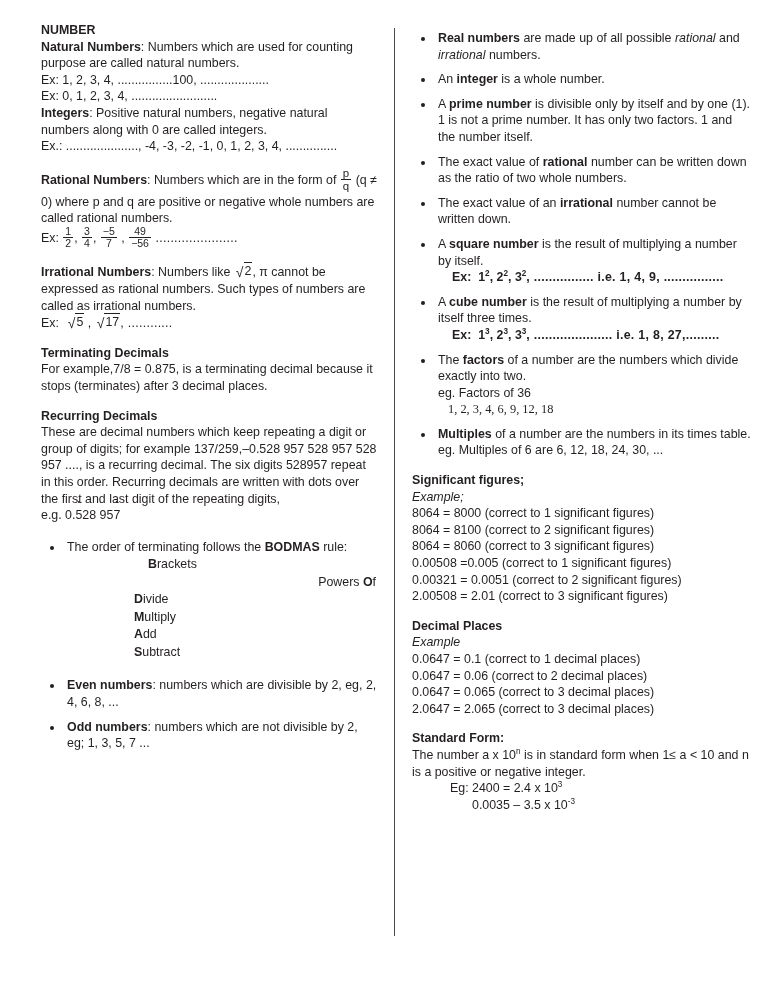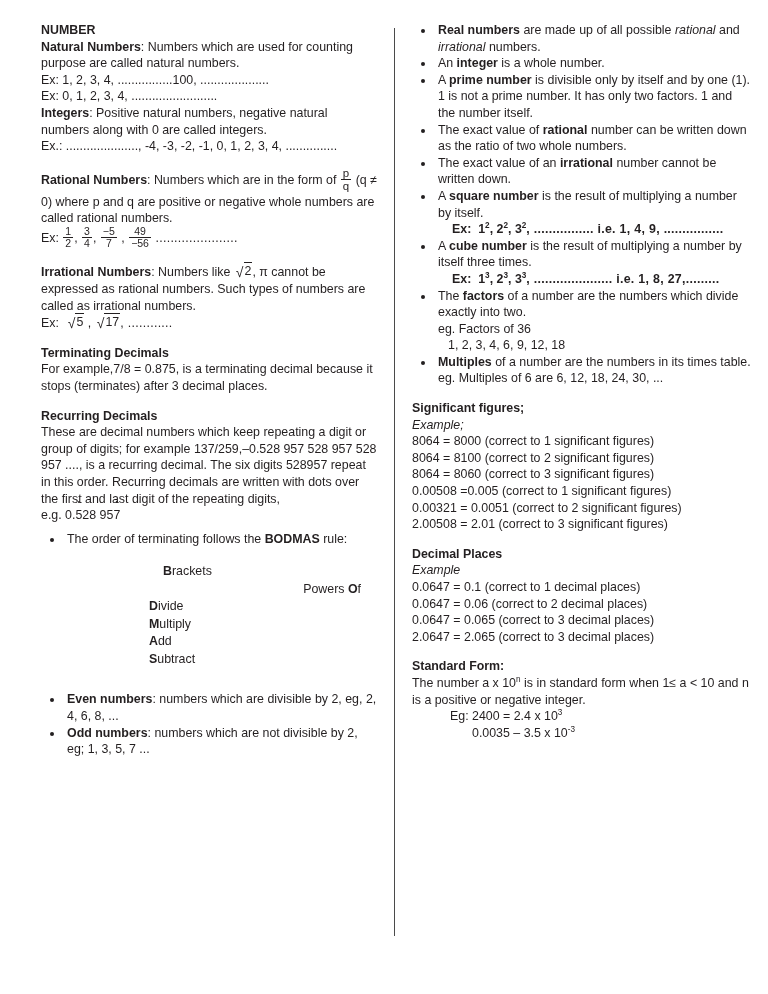--- a/index.html
+++ b/index.html
@@ -110,21 +110,21 @@
 
   
   ul.bullets {
     margin: 0;
     padding: 0;
     list-style: none;
   }
   ul.bullets > li {
     position: relative;
     padding-left: 26px;
-    margin: 0 0 0 0;
+    margin: 8px 0 0 0;
   }
   ul.bullets > li::before {
     content: "";
     position: absolute;
     left: 9px;
     top: 7px;
     width: 4px;
     height: 4px;
     background: #231f20;
     border-radius: 50%;
@@ -138,34 +138,34 @@
   }
   .right-bullets > li {
     padding-left: 24px;
     margin-bottom: 1px;
   }
   .right-bullets > li::before {
     left: 6px;
   }
 
   .bodmas {
-    margin: 16px;
+    margin: 1px;
     padding: 0;
   }
   .bodmas p {
     line-height: 17.5px;
   }
   .bodmas .indent-a { padding-left: 106px; }
   .bodmas .indent-b { padding-left: 58px; text-align: right; }
   .bodmas .indent-c { padding-left: 92px; }
 
   .eg-indent-1 { padding-left: 38px; }
   .eg-indent-2 { padding-left: 60px; }
   .ex-indent { padding-left: 14px; font-weight: bold; }
-  .sub-indent { padding-left: 10px; }
+  .sub-indent { padding-left: 10px; font-family: Liberation Serif, serif; }
 
   .overdot {
     position: relative;
     display: inline-block;
   }
   .overdot::after {
     content: "\2022";
     position: absolute;
     left: 50%;
     transform: translateX(-50%);

